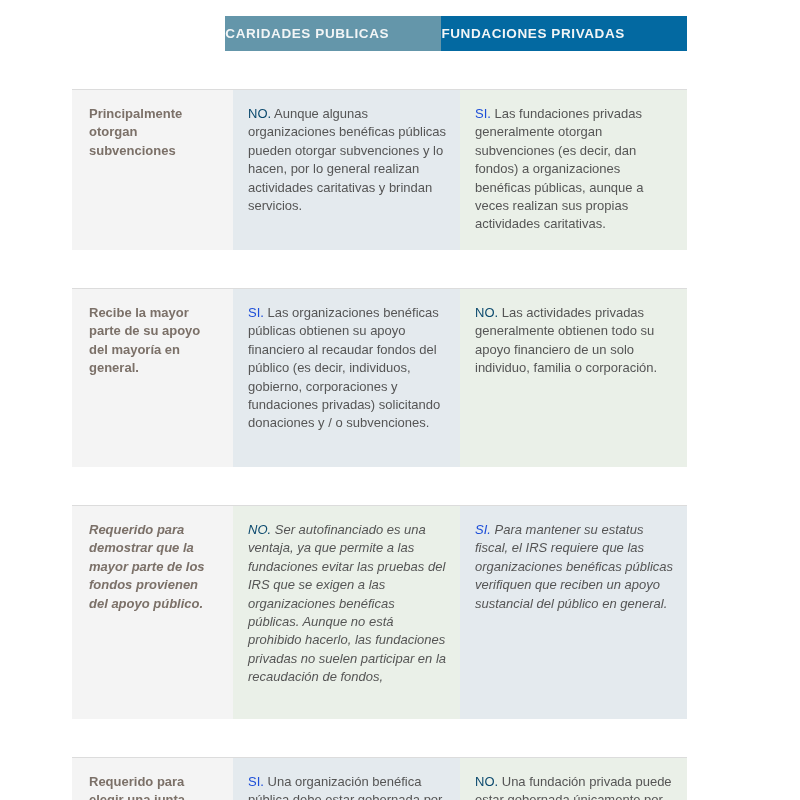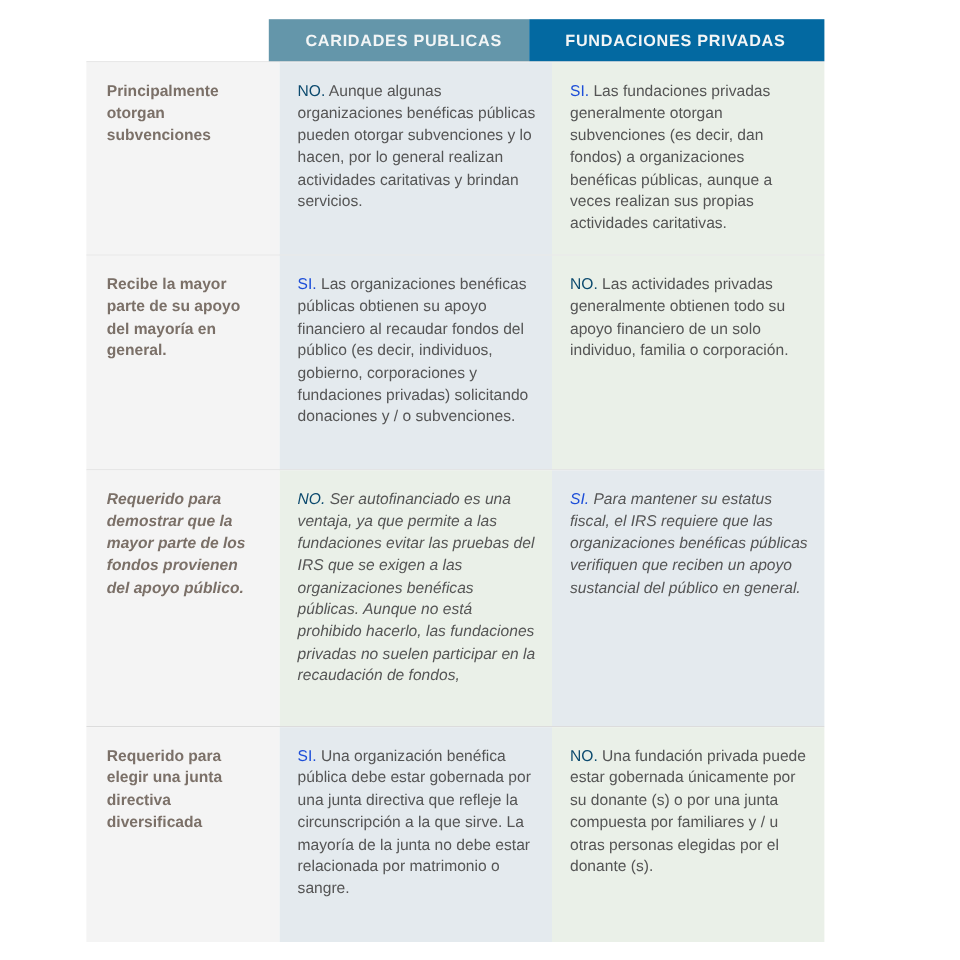--- a/index.html
+++ b/index.html
@@ -1,25 +1,25 @@
 <!DOCTYPE html>
 <html><head>
 <meta charset="utf-8">
 <style>
   html, body { margin: 0; padding: 0; background: #ffffff; }
   body { width: 800px; height: 800px; position: relative; overflow: hidden;
          font-family: "Liberation Sans", sans-serif; }
   .table { position: absolute; left: 72px; top: 16px; width: 615px; }
   .header { display: flex; height: 35px; }
   .header .blank { width: 161px; background: #ffffff; }
-  .header .col-head { display: flex; align-items: center; padding-left: 30px;
+  .header .col-head { display: flex; align-items: center; padding-left: 0;
          color: #f2f5f6; font-weight: bold; font-size: 13.5px; letter-spacing: 0.6px; box-sizing: border-box; }
   .header .h-pub { width: 227px; background: #6496aa; }
   .header .h-priv { width: 258px; background: #0369a1; }
-  .row { display: flex; border-top: 1px solid #dcdcdc; }
+  .row { display: flex; border-top: 1px solid #dcdcdc; margin-top: 38px; }
   .row:first-of-type { border-top: none; }
   .cell { box-sizing: border-box; padding: 15px 14px 18px 15px; font-size: 13px; line-height: 18.4px; color: #555555; }
   .c-label { width: 161px; background: #f4f4f4; color: #7b7068; font-weight: bold; padding-left: 17px; }
   .c-pub { width: 227px; background: #e4eaee; }
   .c-priv { width: 227px; background: #eaf0e8; }
   .ans-no { color: #0c4a6e; font-weight: normal; }
   .ans-si { color: #1d4ed8; font-weight: normal; }
   .r1 { height: 160px; }
   .r2 { height: 178px; }
   .r3 { height: 213px; font-style: italic; }

